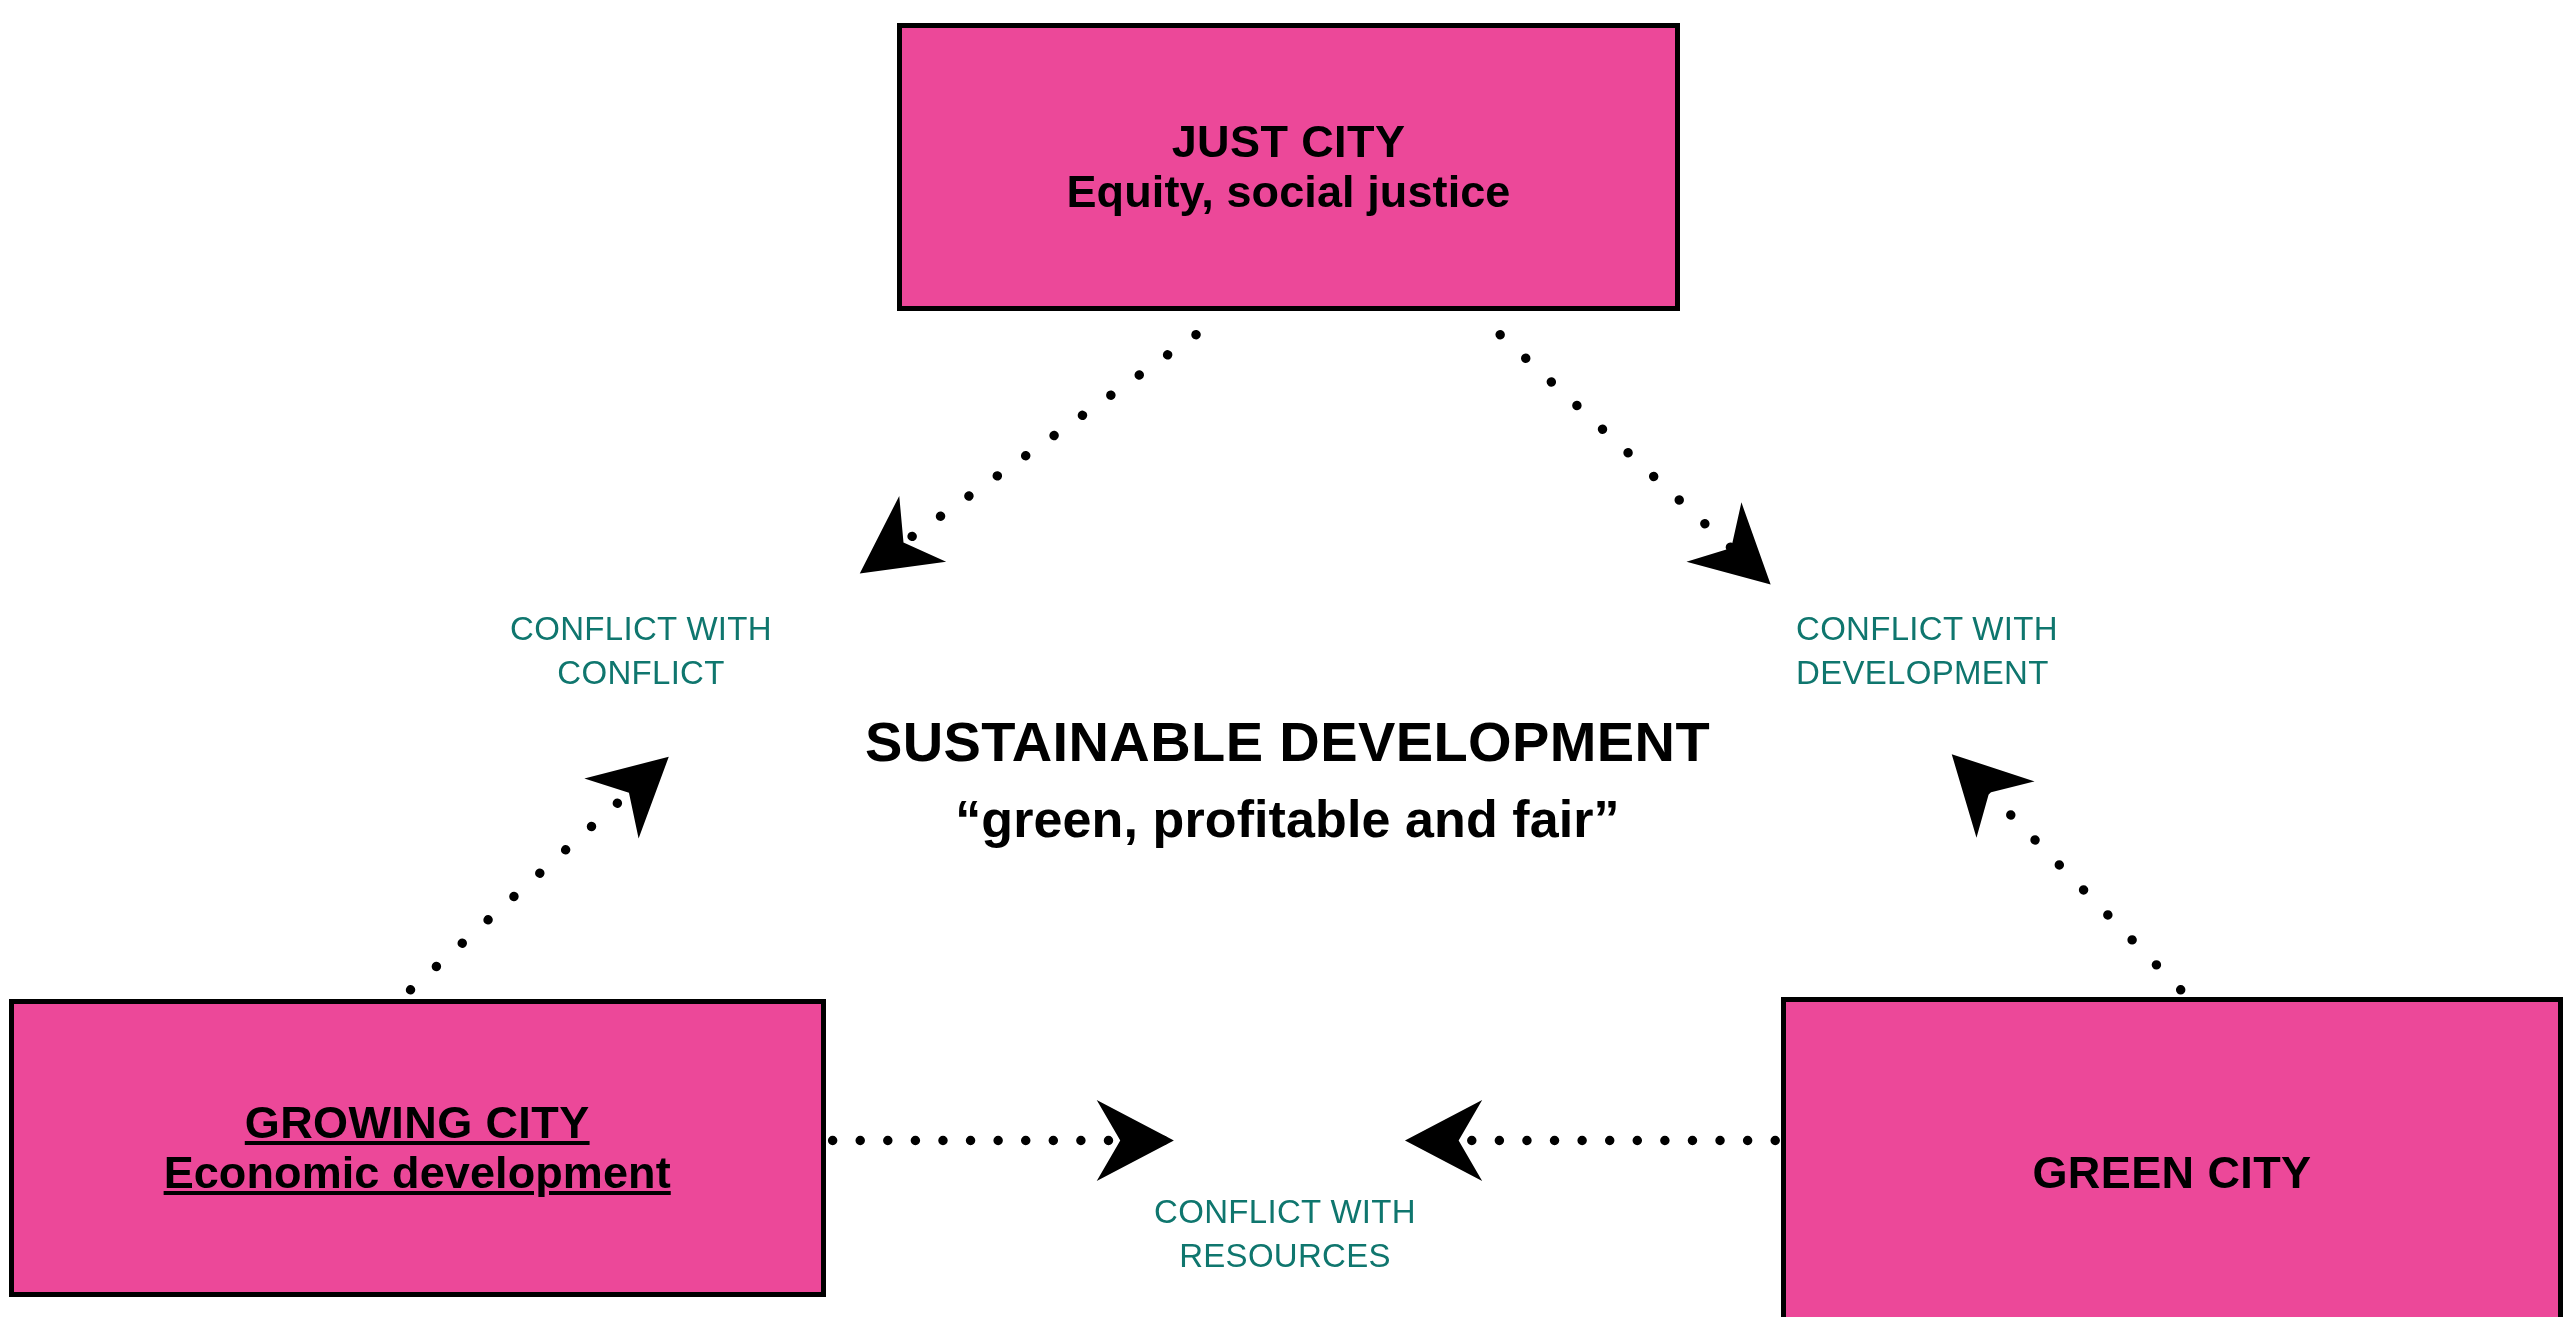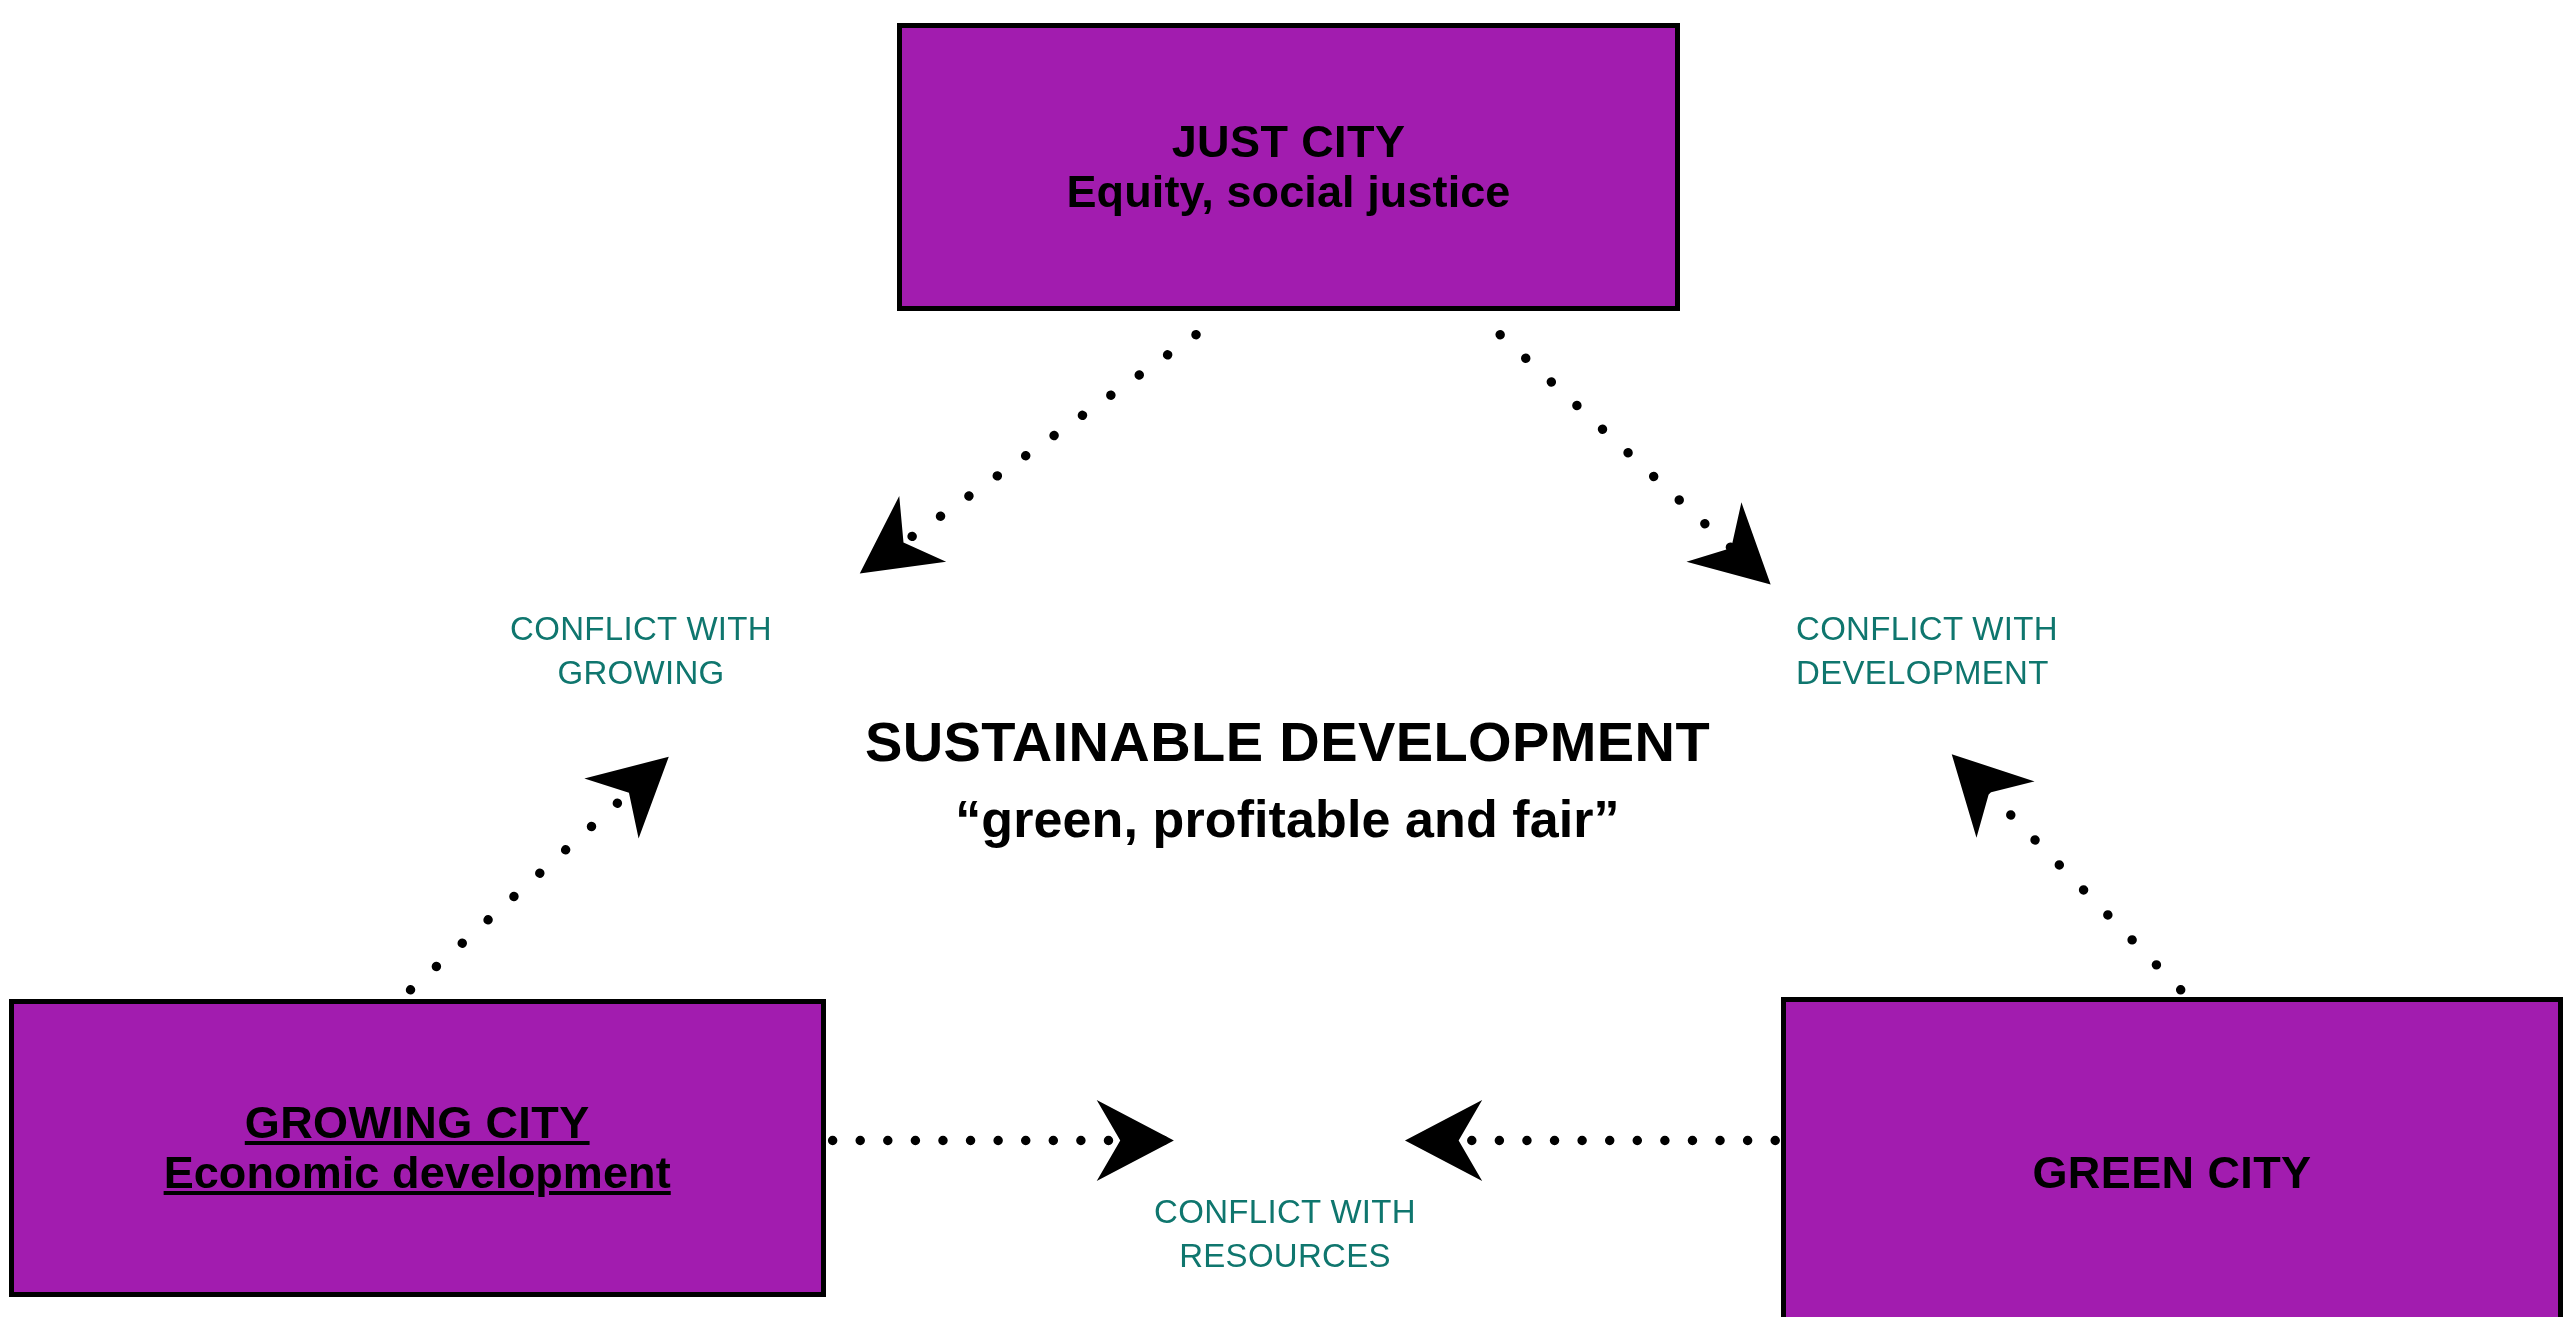--- a/index.html
+++ b/index.html
@@ -25,21 +25,21 @@
     top: 0;
     width: 2576px;
     height: 1318px;
     pointer-events: none;
   }
 
   
   .node-box {
     position: absolute;
     box-sizing: border-box;
-    background: #a21caf;
+    background: #ec4899;
     border: 5px solid #000000;
     display: flex;
     flex-direction: column;
     align-items: center;
     justify-content: center;
     text-align: center;
   }
   .node-title {
     font-weight: bold;
     font-size: 45px;
@@ -182,21 +182,21 @@
     <div class="node-title">GREEN CITY</div>
   </div>
 
   <div id="center-label">
     <div class="center-main">SUSTAINABLE DEVELOPMENT</div>
     <div class="center-quote">“green, profitable and fair”</div>
   </div>
 
   <div class="conflict-label" id="conflict-property">
     <span class="ln">CONFLICT WITH</span>
-    <span class="ln">GROWING</span>
+    <span class="ln">CONFLICT</span>
   </div>
 
   <div class="conflict-label" id="conflict-development">
     <span class="ln">CONFLICT WITH</span>
     <span class="ln">DEVELOPMENT</span>
   </div>
 
   <div class="conflict-label" id="conflict-resources">
     <span class="ln">CONFLICT WITH</span>
     <span class="ln">RESOURCES</span>

